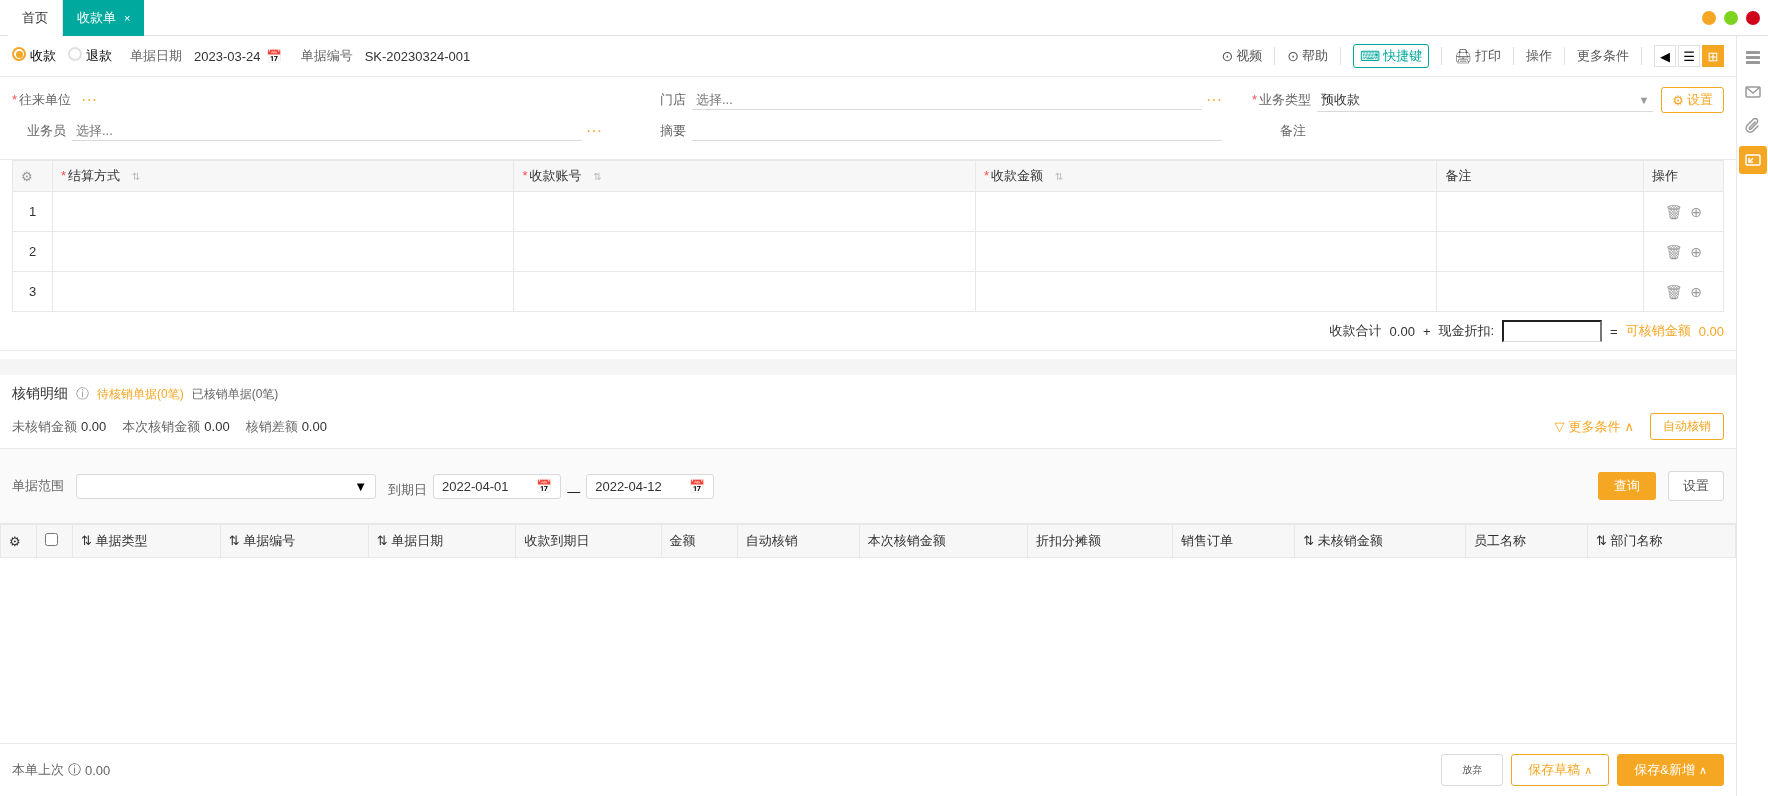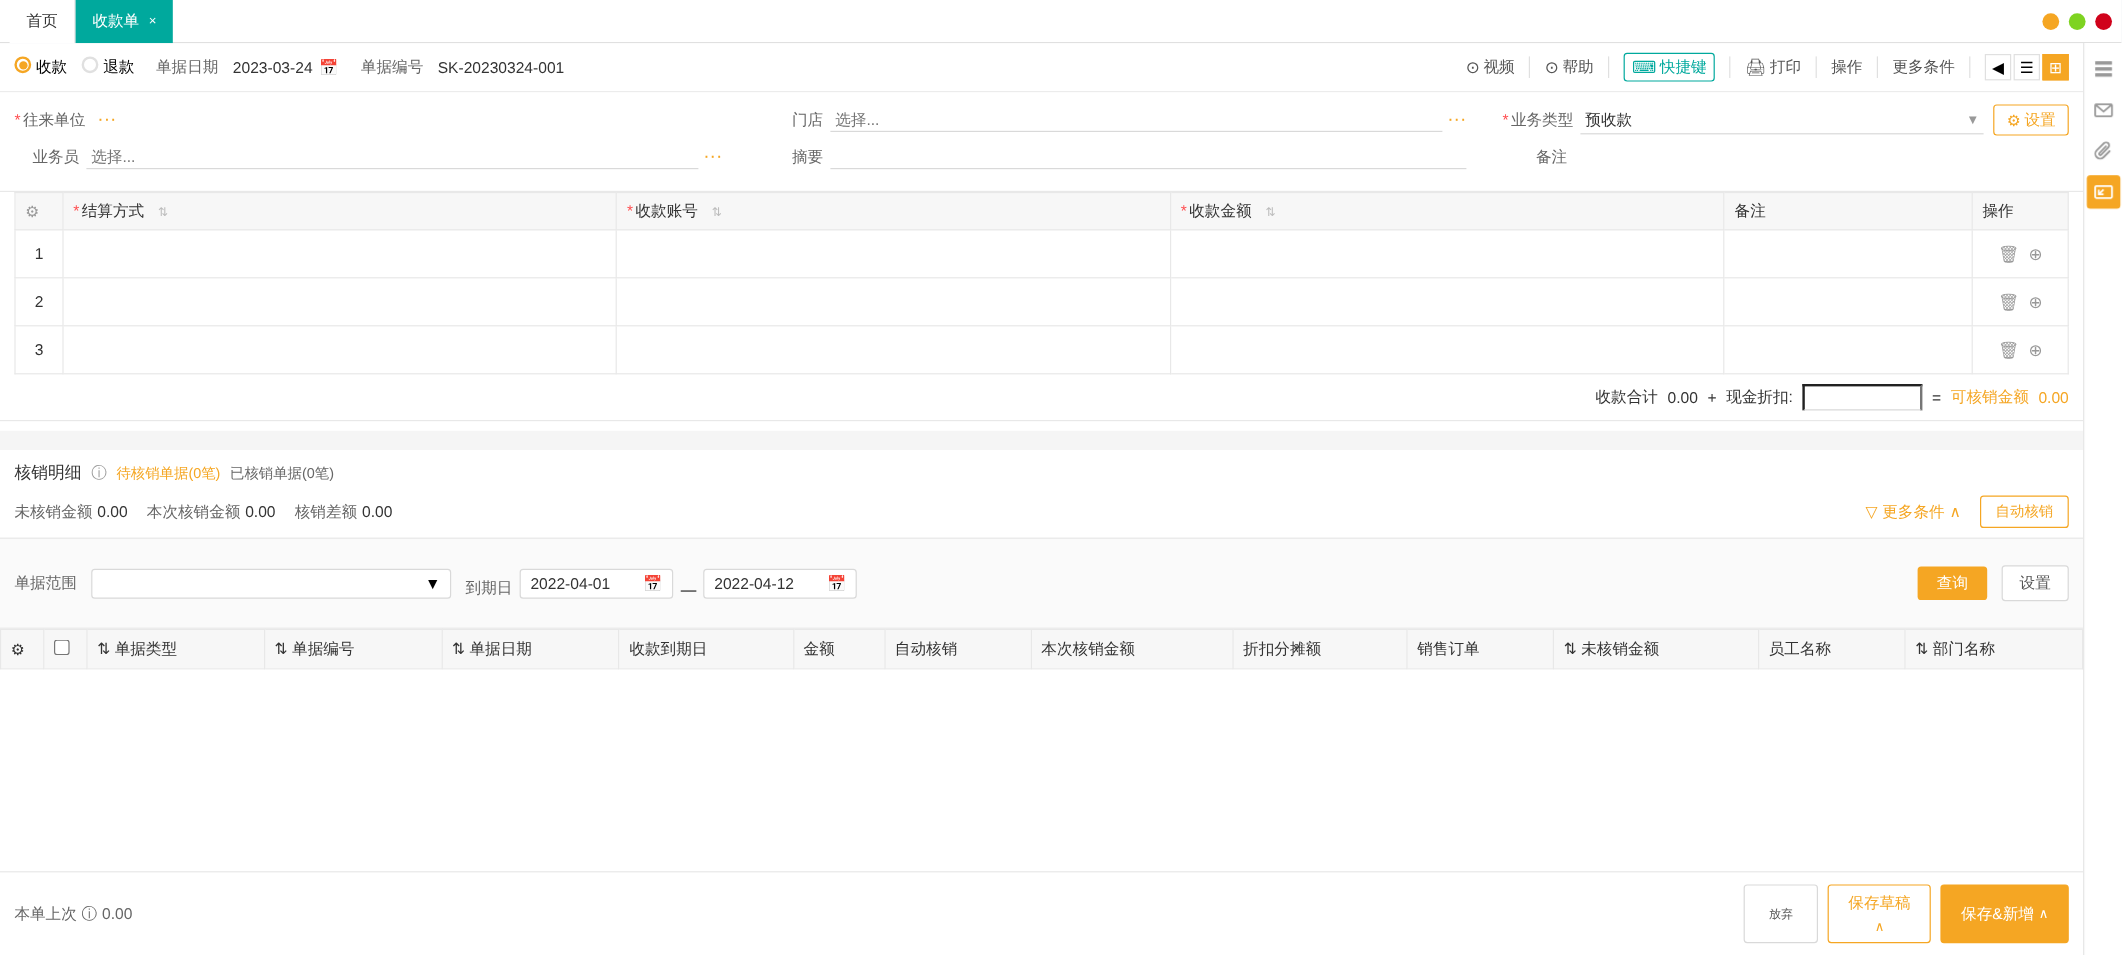--- a/index.html
+++ b/index.html
@@ -157,21 +157,21 @@
       background: #fff; margin-top: auto; flex-shrink: 0;
     }
     .footer-info { display: flex; align-items: center; gap: 4px; color: #666; font-size: 12px; }
     .footer-btns { margin-left: auto; display: flex; gap: 8px; }
     .btn-abandon {
       background: #fff; border: 1px solid #d9d9d9; color: #555; padding: 6px 20px;
       border-radius: 3px; cursor: pointer; font-size: 10px;
     }
     .btn-save-draft {
       background: #fff; border: 1px solid #f5a623; color: #f5a623; padding: 6px 16px;
-      border-radius: 3px; cursor: pointer; font-size: 13px; display: flex; align-items: center; gap: 4px; flex-direction: column;
+      border-radius: 3px; cursor: pointer; font-size: 13px; display: flex; align-items: center; gap: 4px;
     }
     .btn-save-new {
       background: #f5a623; border: 1px solid #f5a623; color: #fff; padding: 6px 16px;
       border-radius: 3px; cursor: pointer; font-size: 13px; display: flex; align-items: center; gap: 4px;
     }
     .btn-chevron { font-size: 11px; }
 
     
     .right-sidebar {
       position: fixed; right: 0; top: 36px; width: 32px; height: calc(796px - 36px);

